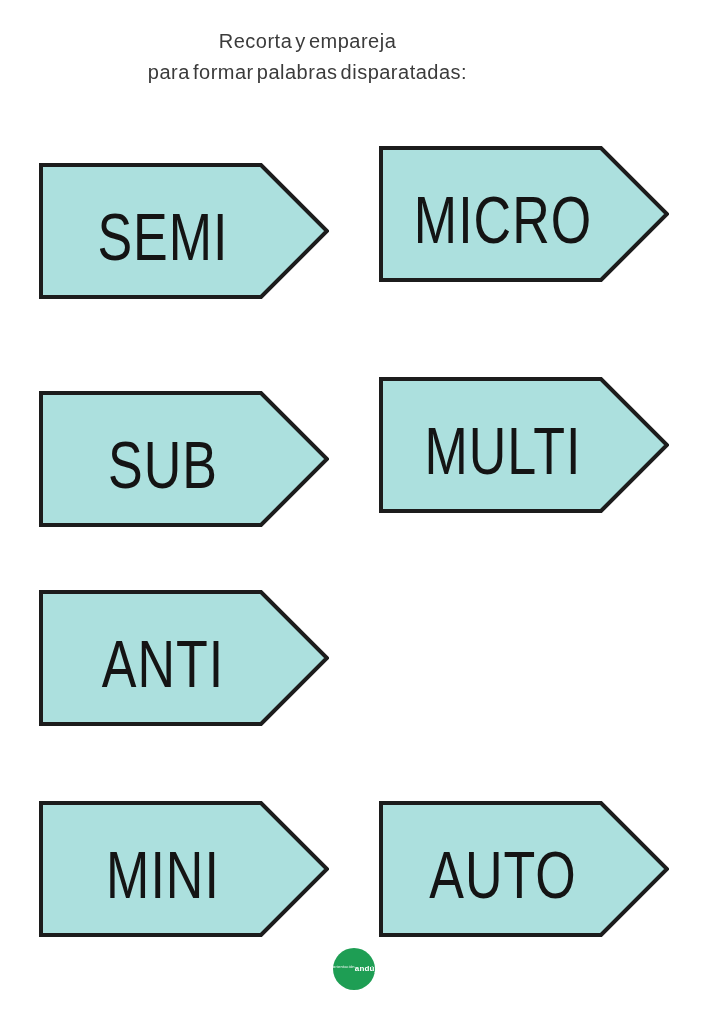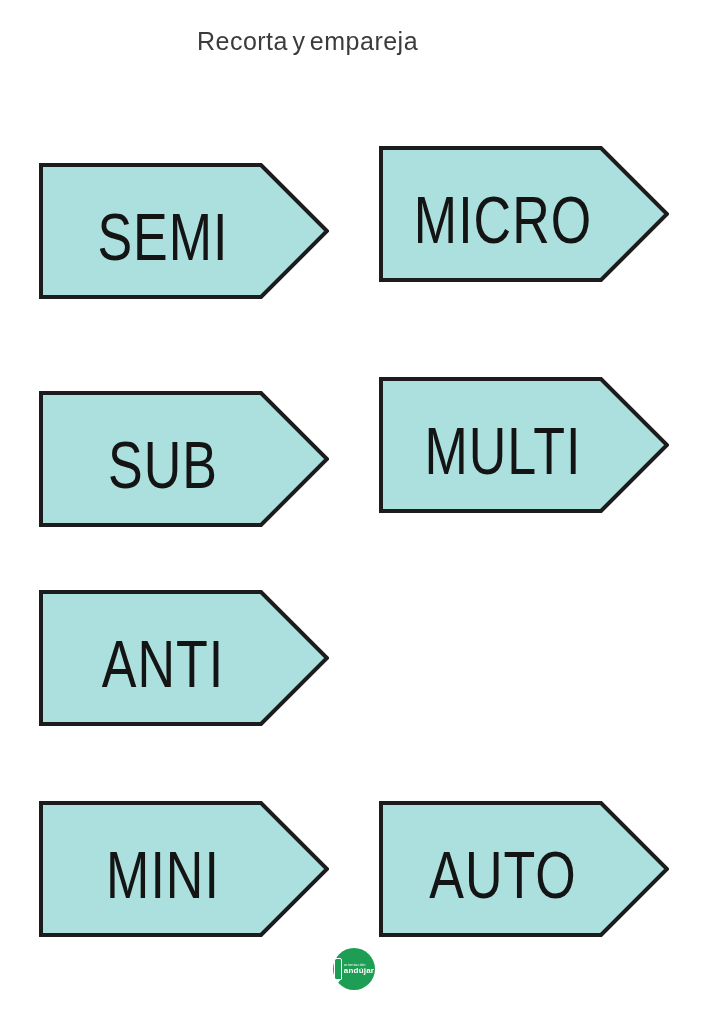--- a/index.html
+++ b/index.html
@@ -15,21 +15,21 @@
     overflow: hidden;
     font-family: "Liberation Sans", sans-serif;
   }
   .title {
     position: absolute;
     top: 26px;
     left: 0;
     width: 615px;
     text-align: center;
     color: #3b3b3b;
-    font-size: 25px;
+    font-size: 20px;
     font-weight: 300;
     line-height: 31px;
     letter-spacing: 0.5px;
     word-spacing: -3px;
   }
   .card {
     position: absolute;
     width: 290px;
     height: 136px;
   }
@@ -104,21 +104,20 @@
     left: 0px;
     bottom: -4px;
     width: 0;
     height: 0;
     border-left: 3px solid transparent;
     border-right: 3px solid transparent;
     border-top: 4px solid #ffffff;
   }
   .logo-text {
     display: flex;
-    flex-direction: column;
     line-height: 1;
     color: #ffffff;
     text-align: left;
   }
   .logo-text .l1 {
     font-size: 4px;
     letter-spacing: 0.2px;
   }
   .logo-text .l2 {
     font-size: 8px;
@@ -126,20 +125,21 @@
     letter-spacing: 0.2px;
   }
 </style>
 </head>
 <body>
 
 <div class="page">
 
   <div class="title">
     <div>Recorta y empareja</div>
+    <div>para formar palabras disparatadas:</div>
   </div>
 
   <div class="card r1c1">
     <svg width="290" height="136" viewBox="0 0 290 136">
       <polygon class="arrow-shape" points="2,2 222,2 288,68 222,134 2,134"></polygon>
     </svg>
     <div class="label-box">
       <span class="label">SEMI</span>
     </div>
   </div>

